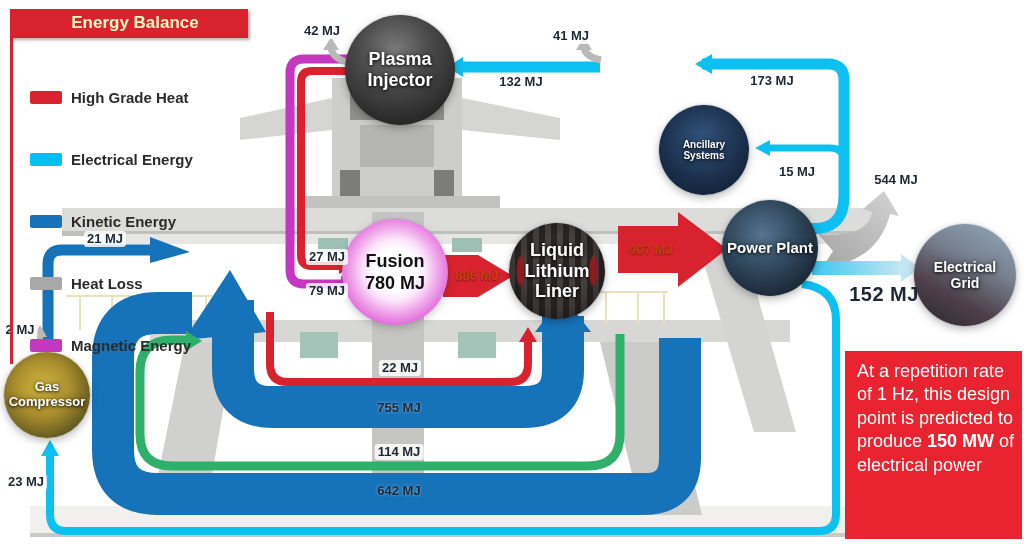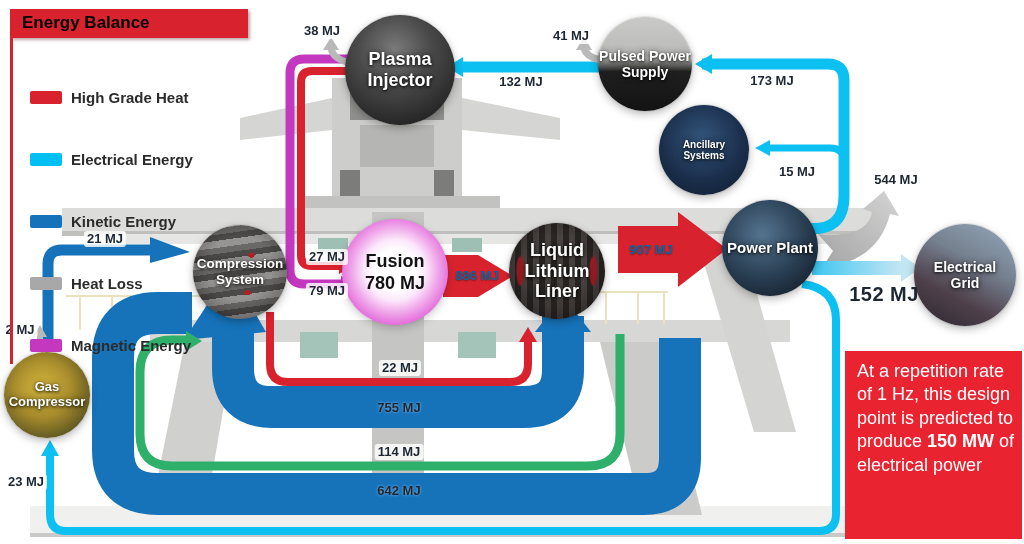--- a/index.html
+++ b/index.html
@@ -1,23 +1,23 @@
 <!DOCTYPE html>
 <html><head>
 <meta charset="utf-8">
 <style>
   html,body{margin:0;padding:0;background:#ffffff;}
   .stage{position:relative;width:1024px;height:544px;background:#fff;overflow:hidden;
          font-family:"Liberation Sans","DejaVu Sans",sans-serif;}
   svg.layer{position:absolute;left:0;top:0;}
   
   .legend{position:absolute;left:10px;top:9px;z-index:30;}
-  .legend-banner{width:226px;height:21px;background:#d8232f;color:#000000;
+  .legend-banner{width:226px;height:21px;background:#d8232f;color:#fef9c3;
     font-size:17px;font-weight:bold;padding:4px 0 4px 12px;
-    box-shadow:2px 2px 3px rgba(60,10,15,.35);}
+    box-shadow:2px 2px 3px rgba(60,10,15,.35);text-align:center;}
   .legend-body{border-left:3px solid #d8232f;padding:10px 0 6px 17px;}
   .legend-row{display:flex;align-items:center;height:26px;margin-top:36px;}
   .swatch{width:32px;height:13px;border-radius:2px;flex:0 0 auto;}
   .legend-label{margin-left:9px;font-size:15px;font-weight:600;color:#2b2b2b;white-space:nowrap;}
   
   .node{position:absolute;border-radius:50%;display:flex;align-items:center;justify-content:center;
         z-index:20;box-shadow:0 0 0 1px rgba(0,0,0,.07),0 3px 8px rgba(0,0,0,.28);}
   .node .nlabel{color:#fff;font-weight:bold;text-align:center;white-space:pre-line;line-height:1.15;
         text-shadow:0 1px 3px rgba(0,0,0,.85),0 0 6px rgba(0,0,0,.5);}
   .n-plasma{left:345px;top:15px;width:110px;height:110px;
@@ -44,21 +44,21 @@
     background:radial-gradient(circle at 42% 36%,#55748f 0%,#2c4257 48%,#15202d 85%,#0e1620 100%);}
   .n-grid{left:914px;top:224px;width:102px;height:102px;
     background:linear-gradient(208deg,#93a9ba 0%,#76808f 38%,#4e404a 68%,#2c2630 100%);}
   .n-gas{left:4px;top:352px;width:86px;height:86px;
     background:radial-gradient(circle at 45% 42%,#d6b93f 0%,#a88c2c 42%,#665c22 72%,#3c3c3a 100%);}
   
   .flow-label{position:absolute;transform:translate(-50%,-50%);font-size:13px;font-weight:bold;
     color:#1c2733;white-space:nowrap;z-index:25;background:rgba(255,255,255,.82);
     padding:0 3px;border-radius:3px;line-height:1.25;}
   .flow-label.on-band{background:none;padding:0;text-shadow:0 0 3px rgba(255,255,255,.5);}
-  .flow-label.white{background:none;color:#0369a1;text-shadow:0 1px 2px rgba(0,0,0,.4);}
+  .flow-label.white{background:none;color:#c2410c;text-shadow:0 1px 2px rgba(0,0,0,.4);}
   .flow-label.big{font-size:20px;background:none;letter-spacing:.5px;}
   
   .note-box{position:absolute;left:845px;top:351px;width:177px;height:188px;background:#ea2330;
     color:#fff;font-size:18px;line-height:1.3;padding:9px 6px 0 12px;box-sizing:border-box;z-index:30;}
   .note-box strong{font-weight:bold;}
 </style>
 </head>
 <body>
 
 <div class="stage">
@@ -181,31 +181,23 @@
         <span class="swatch" style="background: rgb(196, 56, 192);"></span>
         <span class="legend-label">Magnetic Energy</span>
       </div>
     </div>
   </div>
 
   <div class="node n-plasma">
     <div class="nlabel" style="font-size:18px">Plasma
 Injector</div>
   </div>
-  <div class="node n-pulsed">
-    <div class="nlabel" style="font-size:14px">Pulsed Power
-Supply</div>
-  </div>
   <div class="node n-ancillary">
     <div class="nlabel" style="font-size:10px">Ancillary
 Systems</div>
-  </div>
-  <div class="node n-compression">
-    <div class="nlabel" style="font-size:13.5px">Compression
-System</div>
   </div>
   <div class="node n-fusion">
     <div class="f1">
       <div>Fusion</div>
       <div>780 MJ</div>
     </div>
   </div>
   <div class="node n-liner">
     <div class="nlabel" style="font-size:18px">Liquid
 Lithium Liner</div>
@@ -215,21 +207,21 @@
   </div>
   <div class="node n-grid">
     <div class="nlabel" style="font-size:14px">Electrical
 Grid</div>
   </div>
   <div class="node n-gas">
     <div class="nlabel" style="font-size:13px">Gas
 Compressor</div>
   </div>
 
-  <div class="flow-label" style="left:322px;top:31px">38 MJ</div>
+  <div class="flow-label" style="left:322px;top:31px">42 MJ</div>
   <div class="flow-label" style="left:571px;top:36px">41 MJ</div>
   <div class="flow-label" style="left:521px;top:82px">132 MJ</div>
   <div class="flow-label" style="left:772px;top:81px">173 MJ</div>
   <div class="flow-label" style="left:797px;top:172px">15 MJ</div>
   <div class="flow-label" style="left:896px;top:180px">544 MJ</div>
   <div class="flow-label" style="left:105px;top:239px">21 MJ</div>
   <div class="flow-label" style="left:327px;top:257px">27 MJ</div>
   <div class="flow-label" style="left:327px;top:291px">79 MJ</div>
   <div class="flow-label white" style="left:477px;top:276px">886 MJ</div>
   <div class="flow-label white" style="left:651px;top:250px">907 MJ</div>

